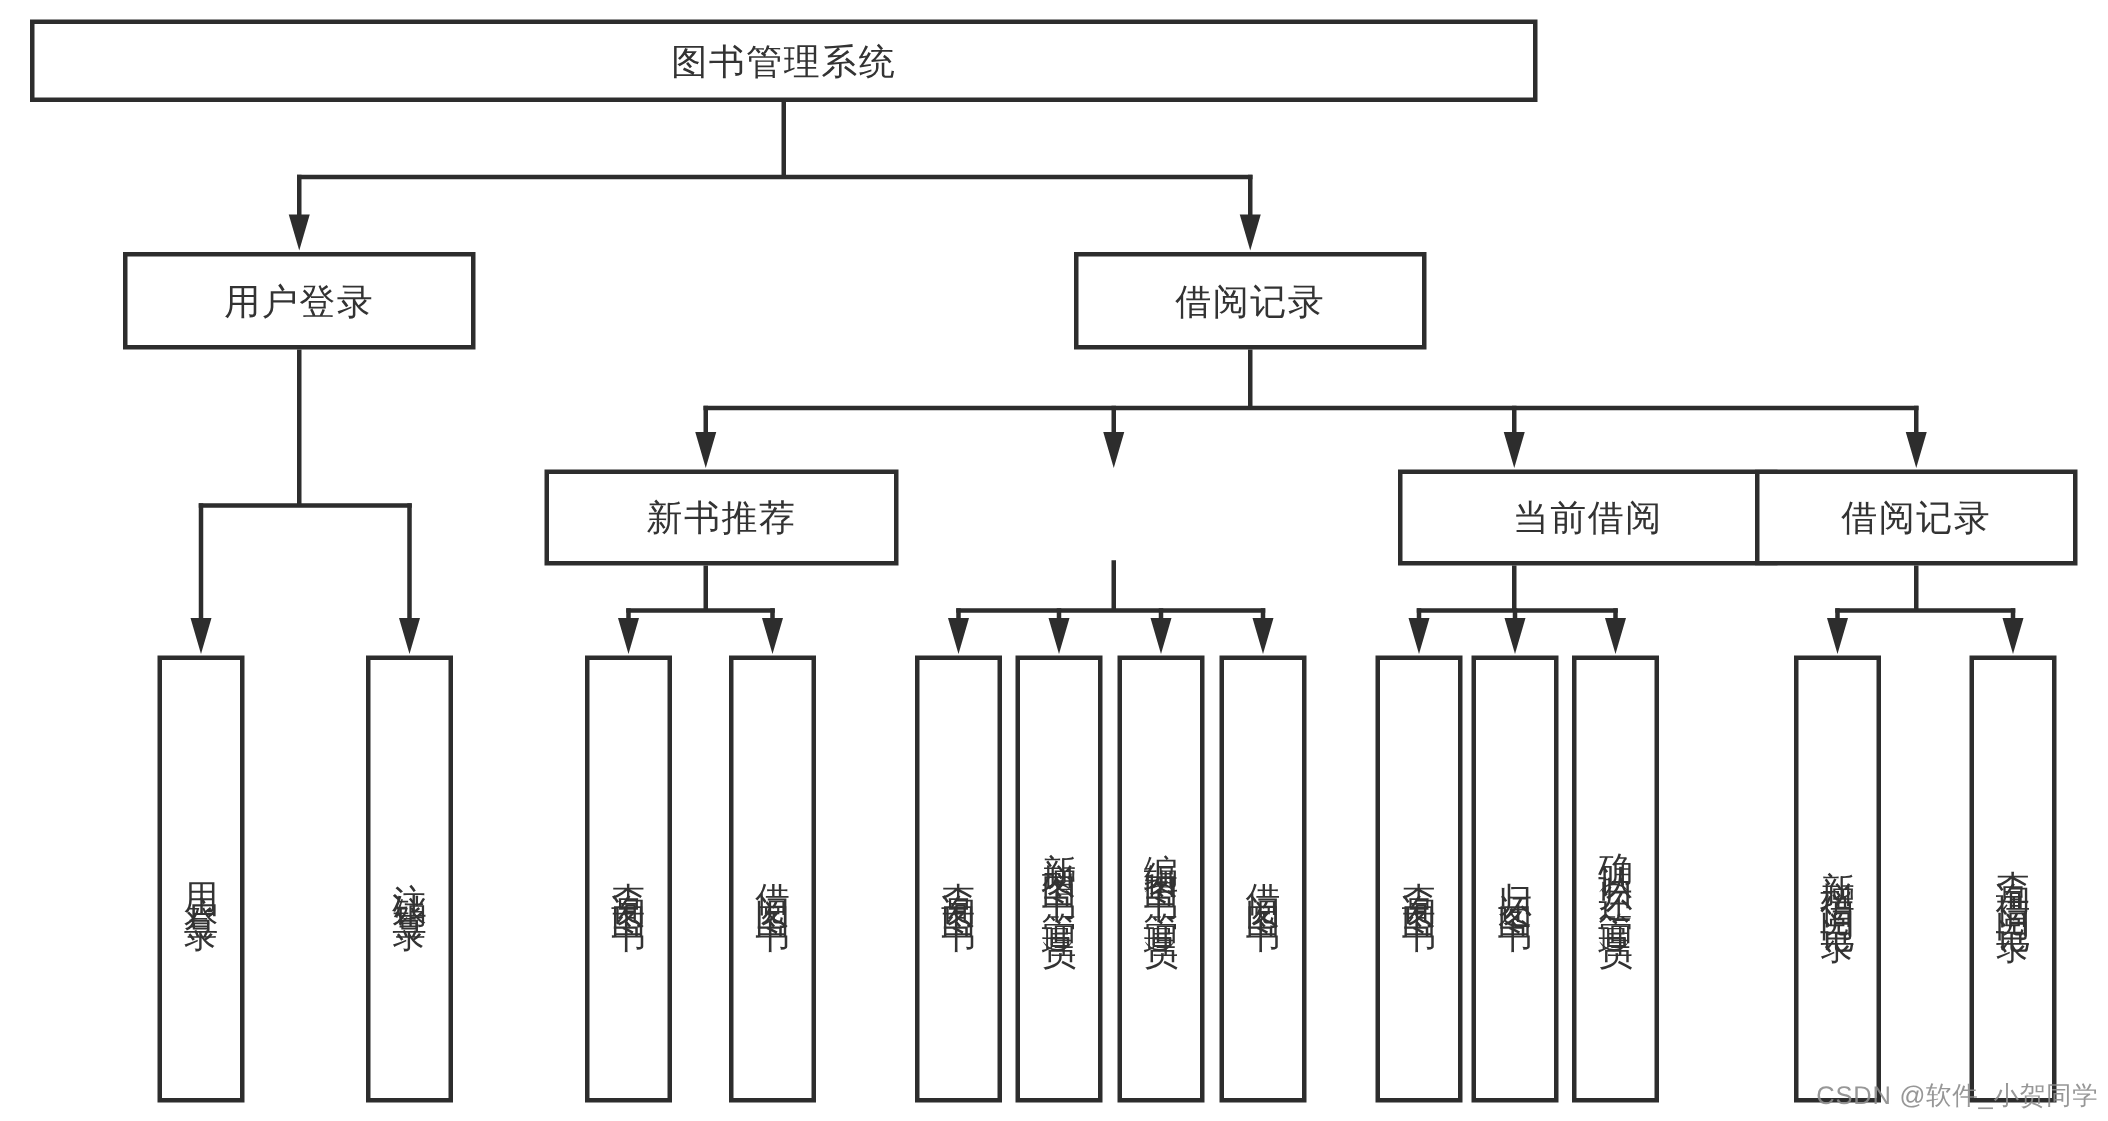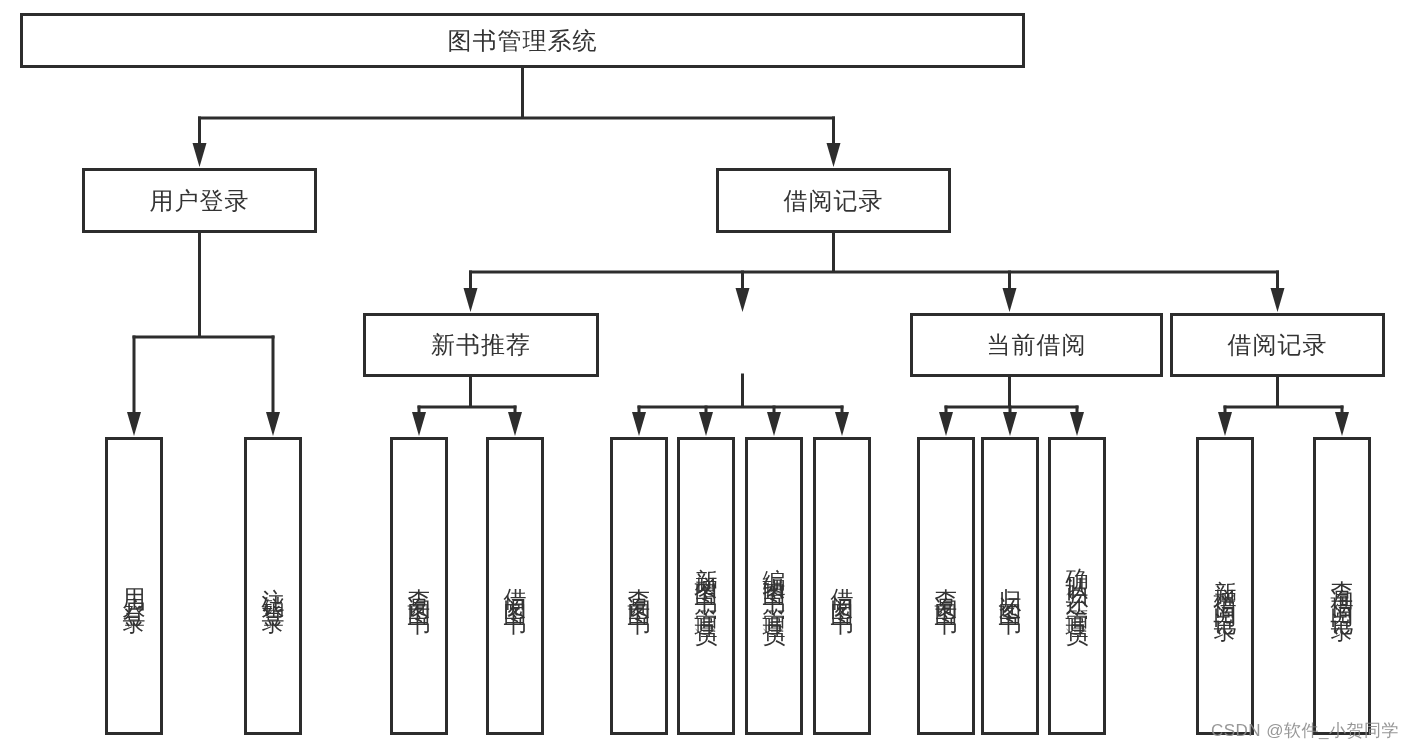--- a/index.html
+++ b/index.html
@@ -111,21 +111,21 @@
       <polygon points="1335,412 1349,412 1342,436"></polygon>
     </g>
   </svg>
 
   <div class="node h" style="left:20px; top:13px; width:1005px; height:55px">图书管理系统</div>
 
   <div class="node h" style="left:82px; top:168px; width:235px; height:65px">用户登录</div>
   <div class="node h" style="left:716px; top:168px; width:235px; height:65px">借阅记录</div>
 
   <div class="node h" style="left:363px; top:313px; width:236px; height:64px">新书推荐</div>
-  <div class="node h" style="left:910px; top:313px; width:253px; height:64px">当前借阅</div>
+  <div class="node h" style="left:932px; top:313px; width:253px; height:64px">当前借阅</div>
   <div class="node h" style="left:1170px; top:313px; width:215px; height:64px">借阅记录</div>
 
   <div class="node v" style="left:105px; top:437px; width:58px; height:298px">用户登录</div>
   <div class="node v" style="left:244px; top:437px; width:58px; height:298px">注销登录</div>
 
   <div class="node v" style="left:390px; top:437px; width:58px; height:298px">查询图书</div>
   <div class="node v" style="left:486px; top:437px; width:58px; height:298px">借阅图书</div>
 
   <div class="node v" style="left:610px; top:437px; width:58px; height:298px">查询图书</div>
   <div class="node v" style="left:677px; top:437px; width:58px; height:298px">新增图书（管理员）</div>

